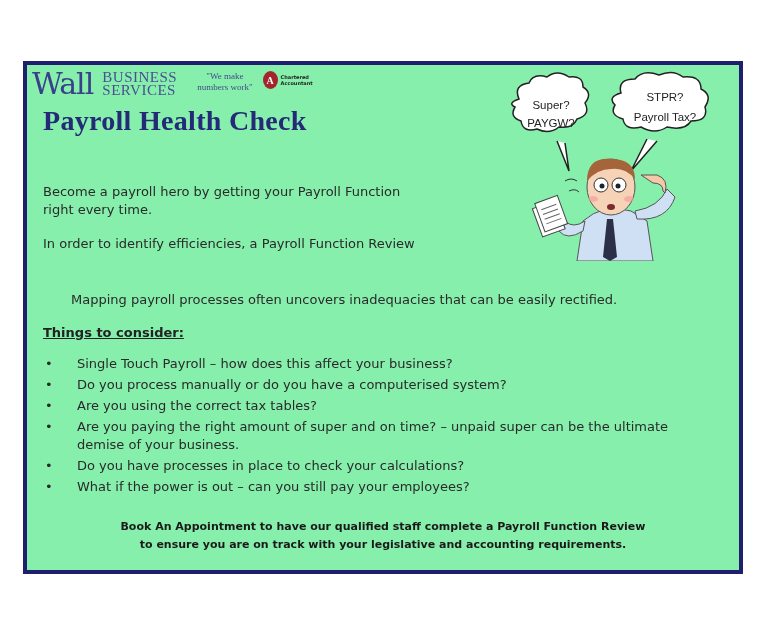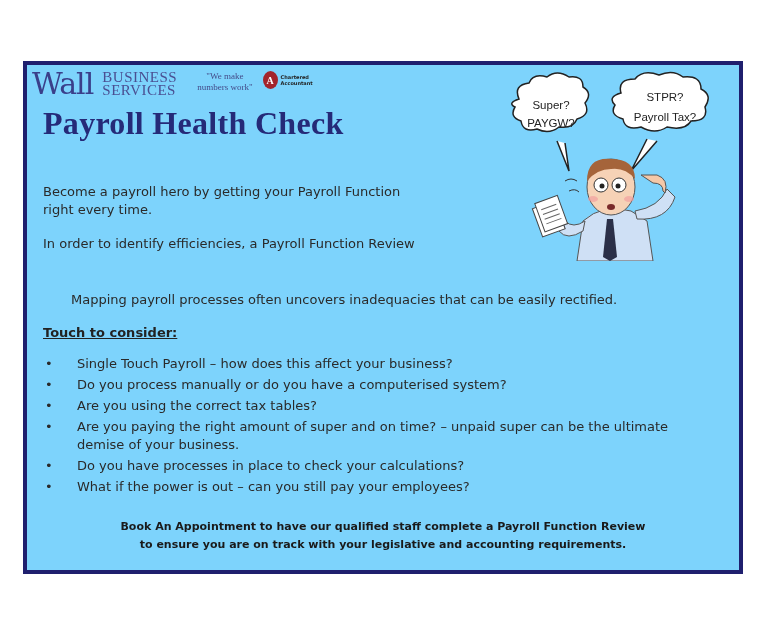--- a/index.html
+++ b/index.html
@@ -1,25 +1,25 @@
 <!DOCTYPE html>
 <html><head>
 <meta charset="utf-8">
 <style>
   html, body { margin:0; padding:0; background:#ffffff; }
   body { width:768px; height:644px; position:relative; overflow:hidden; font-family:"DejaVu Sans", sans-serif; color:#222; }
-  .card { position:absolute; left:23px; top:61px; width:712px; height:505px; border:4px solid #1f1f6e; background:#7dd3fc; }
+  .card { position:absolute; left:23px; top:61px; width:712px; height:505px; border:4px solid #1f1f6e; background:#86efac; }
   .logo { position:absolute; left:5px; top:4px; height:34px; display:flex; align-items:flex-start; }
   .logo-wall { font-family:"DejaVu Serif", serif; font-size:30px; color:#3a3f8a; line-height:30px; letter-spacing:-1px; }
   .logo-bs { font-family:"Liberation Serif", serif; font-size:15px; line-height:13px; color:#4a4f92; letter-spacing:0.5px; margin-left:9px; margin-top:2px; }
   .tagline { font-family:"Liberation Serif", serif; font-size:9px; line-height:11px; color:#444c8a; text-align:center; margin-left:20px; margin-top:2px; }
   .ca { display:flex; align-items:center; margin-left:10px; margin-top:2px; }
   .ca-badge { width:15px; height:18px; border-radius:50%; background:#a3242b; color:#fff; font-size:10px; font-family:"Liberation Serif", serif; display:flex; align-items:center; justify-content:center; font-weight:bold; }
   .ca-text { font-size:5px; line-height:6px; margin-left:3px; color:#222; font-weight:bold; }
-  .title { position:absolute; left:16px; top:40px; font-family:"Liberation Serif", serif; font-weight:bold; font-size:32px; color:#252a78; letter-spacing:0.3px; }
+  .title { position:absolute; left:16px; top:40px; font-family:"Liberation Serif", serif; font-weight:bold; font-size:28px; color:#252a78; letter-spacing:0.3px; }
   .p { position:absolute; left:16px; font-family:"DejaVu Sans", sans-serif; font-size:13px; line-height:18px; color:#2a2a2a; }
   .heading { position:absolute; left:16px; top:260px; font-size:13px; font-weight:bold; text-decoration:underline; color:#222; }
   ul.list { position:absolute; left:16px; top:290px; margin:0; padding:0; list-style:none; width:670px; }
   ul.list li { position:relative; padding-left:34px; font-size:13px; line-height:18px; color:#2a2a2a; margin-bottom:3px; }
   ul.list li .dot { position:absolute; left:2px; top:0; font-size:13px; }
   .cta { position:absolute; left:0; width:712px; top:453px; text-align:center; font-size:11px; font-weight:bold; line-height:18px; color:#1a1a1a; }
   .illus { position:absolute; left:480px; top:6px; width:230px; height:190px; }
 </style>
 </head>
 <body>
@@ -96,21 +96,21 @@
 
   <div class="p" style="top:118px;">
     <div>Become a payroll hero by getting your Payroll Function</div>
     <div>right every time.</div>
   </div>
   <div class="p" style="top:170px;">
     <div>In order to identify efficiencies, a Payroll Function Review</div>
   </div>
   <div class="p" style="top:226px;margin-left:28px;">Mapping payroll processes often uncovers inadequacies that can be easily rectified.</div>
 
-  <div class="heading">Touch to consider:</div>
+  <div class="heading">Things to consider:</div>
 
   <ul class="list">
     <li><span class="dot">•</span><span>Single Touch Payroll – how does this affect your business?</span></li>
     <li><span class="dot">•</span><span>Do you process manually or do you have a computerised system?</span></li>
     <li><span class="dot">•</span><span>Are you using the correct tax tables?</span></li>
     <li><span class="dot">•</span><span>Are you paying the right amount of super and on time? – unpaid super can be the ultimate demise of your business.</span></li>
     <li><span class="dot">•</span><span>Do you have processes in place to check your calculations?</span></li>
     <li><span class="dot">•</span><span>What if the power is out – can you still pay your employees?</span></li>
   </ul>
 

